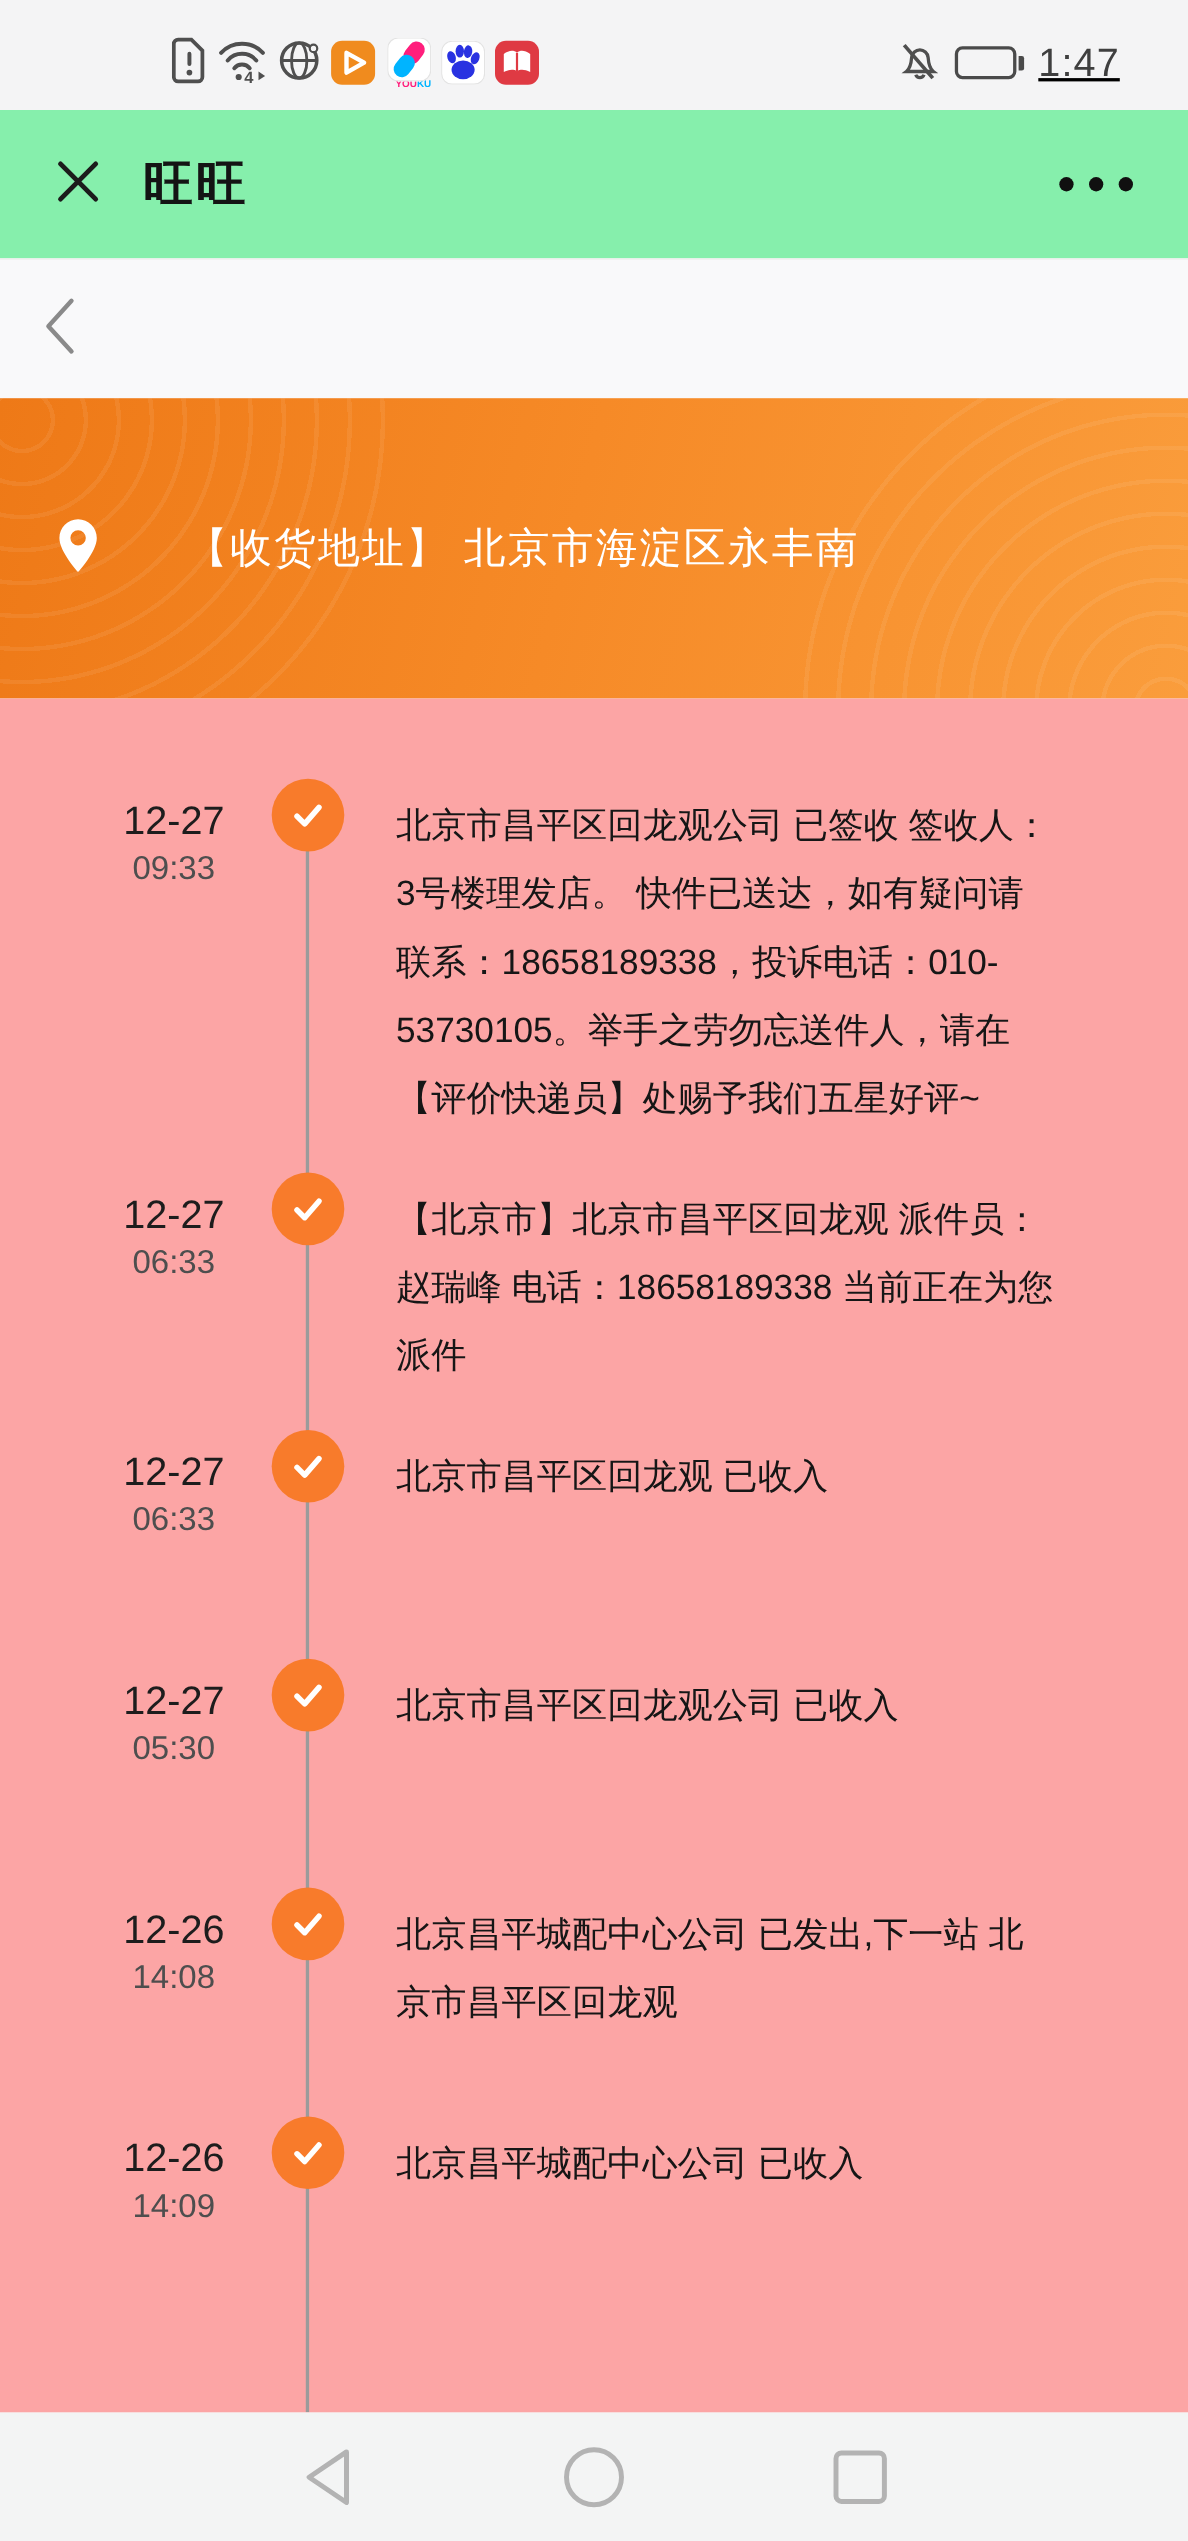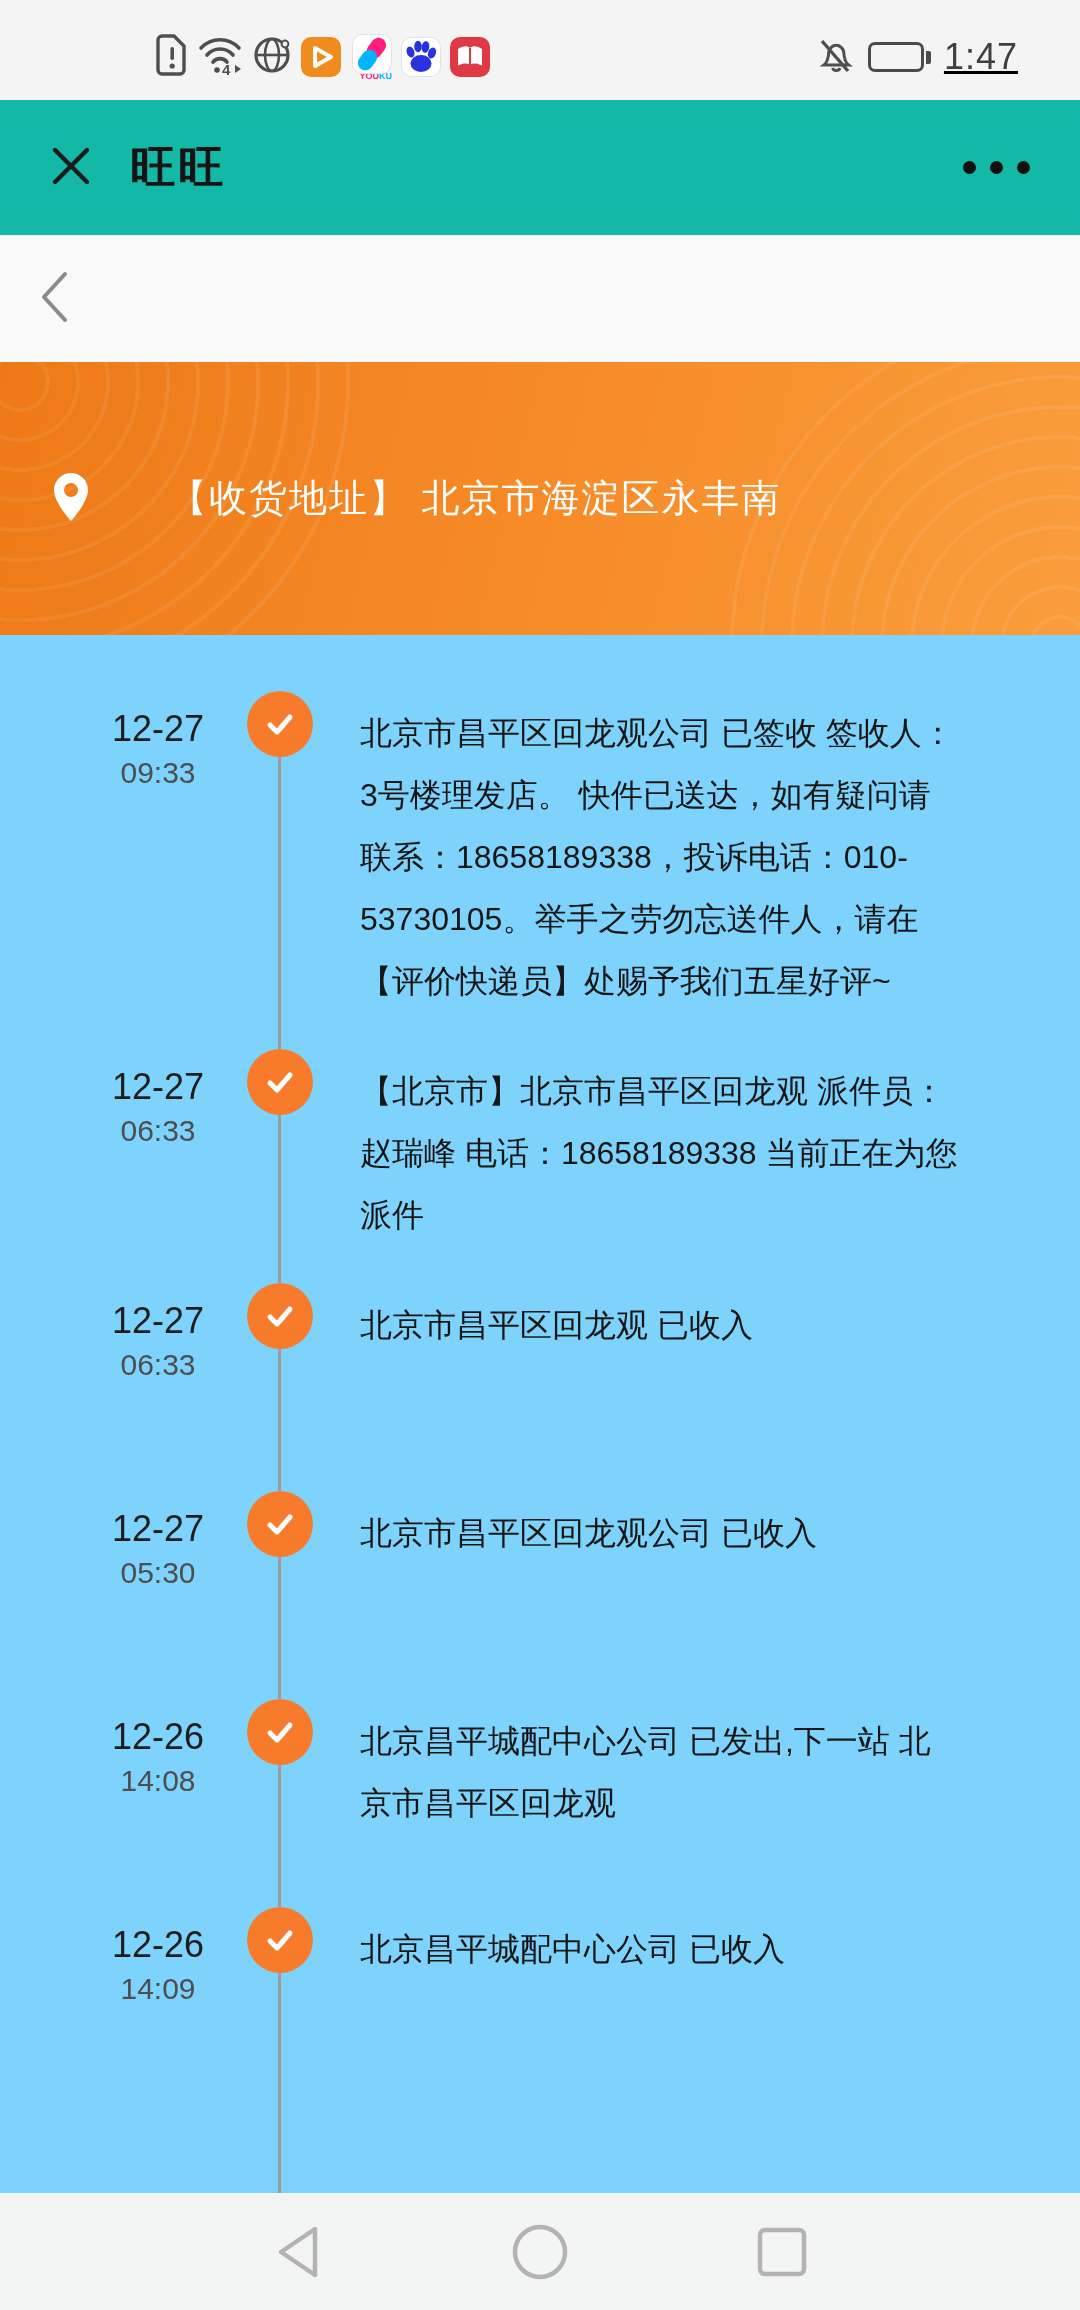--- a/index.html
+++ b/index.html
@@ -23,21 +23,21 @@
   .appicon.book{ background:#df3a43; }
   .youku-wrap{ display:flex; flex-direction:column; align-items:flex-end; width:42px; }
   .youku-label{ font-size:9px; font-weight:bold; letter-spacing:0; line-height:8px; margin-top:-2px; }
   .youku-label .p1{ color:#ff1e7c; } .youku-label .p2{ color:#00b4ff; }
   .sb-time{ font-size:36px; color:#3f3f3f; letter-spacing:1px; }
   .battery{ display:flex; align-items:center; }
   .battery .body{ width:56px; height:30px; border:3px solid #4a4a4a; border-radius:7px; padding:3px; }
   .battery .fill{ width:46%; height:100%; background:#4a4a4a; border-radius:2px; }
   .battery .nub{ width:5px; height:13px; background:#4a4a4a; border-radius:0 2px 2px 0; margin-left:2px; }
   
-  .app-header{ height:135px; background:#14b8a6; display:flex; align-items:center; padding:0 50px; }
+  .app-header{ height:135px; background:#86efac; display:flex; align-items:center; padding:0 50px; }
   .app-title{ font-size:46px; font-weight:600; color:#141414; margin-left:38px; letter-spacing:2px; }
   .menu-dots{ margin-left:auto; display:flex; gap:14px; padding:18px 0; cursor:pointer; }
   .menu-dots i{ width:13px; height:13px; border-radius:50%; background:#101010; }
   
   .nav-bar{ height:127px; background:#f9f9fa; border-top:1px solid #ebebeb; position:relative;
             display:flex; align-items:center; justify-content:center; }
   .nav-title{ font-size:45px; color:#2b2b2b; letter-spacing:3px; }
   .nav-back{ position:absolute; left:30px; top:50%; transform:translateY(-50%); padding:8px; cursor:pointer; }
   
   .banner{
@@ -45,21 +45,21 @@
     background:linear-gradient(104deg,#ee7917 0%,#f68a27 48%,#fa9d3c 100%);
   }
   .banner::before, .banner::after{
     content:""; position:absolute; width:700px; height:700px; border-radius:50%; pointer-events:none;
     background:repeating-radial-gradient(circle, rgba(255,255,255,0) 0 26px, rgba(255,255,255,0.07) 26px 30px);
   }
   .banner::before{ left:-330px; top:-330px; }
   .banner::after{ right:-330px; bottom:-360px; }
   .banner-text{ color:#ffffff; font-size:38px; font-weight:500; letter-spacing:2px; margin-left:79px; position:relative; }
   
-  .content{ position:relative; height:1558px; padding-top:55px; background:#7dd3fc; overflow:hidden; }
+  .content{ position:relative; height:1558px; padding-top:72px; background:#fca5a5; overflow:hidden; }
   .tl-line{ position:absolute; left:278px; top:98px; bottom:0; width:3px; background:#9b9b9b; }
   .t-entry{ display:flex; min-height:172px; margin-bottom:36px; position:relative; }
   .t-when{ width:230px; flex:0 0 230px; display:flex; flex-direction:column; align-items:center;
            padding:20px 0 0 86px; }
   .t-date{ font-size:36px; color:#1d1d1d; line-height:38px; }
   .t-time{ font-size:30px; color:#4e4e4e; line-height:34px; margin-top:8px; }
   .t-node{ width:100px; flex:0 0 100px; display:flex; justify-content:center; }
   .dot{ width:66px; height:66px; margin-top:1px; border-radius:50%; background:#f87b2b;
         display:flex; align-items:center; justify-content:center; position:relative; z-index:2; }
   .t-text{ width:600px; padding-top:12px; margin-left:30px; font-size:32px; line-height:62px;

